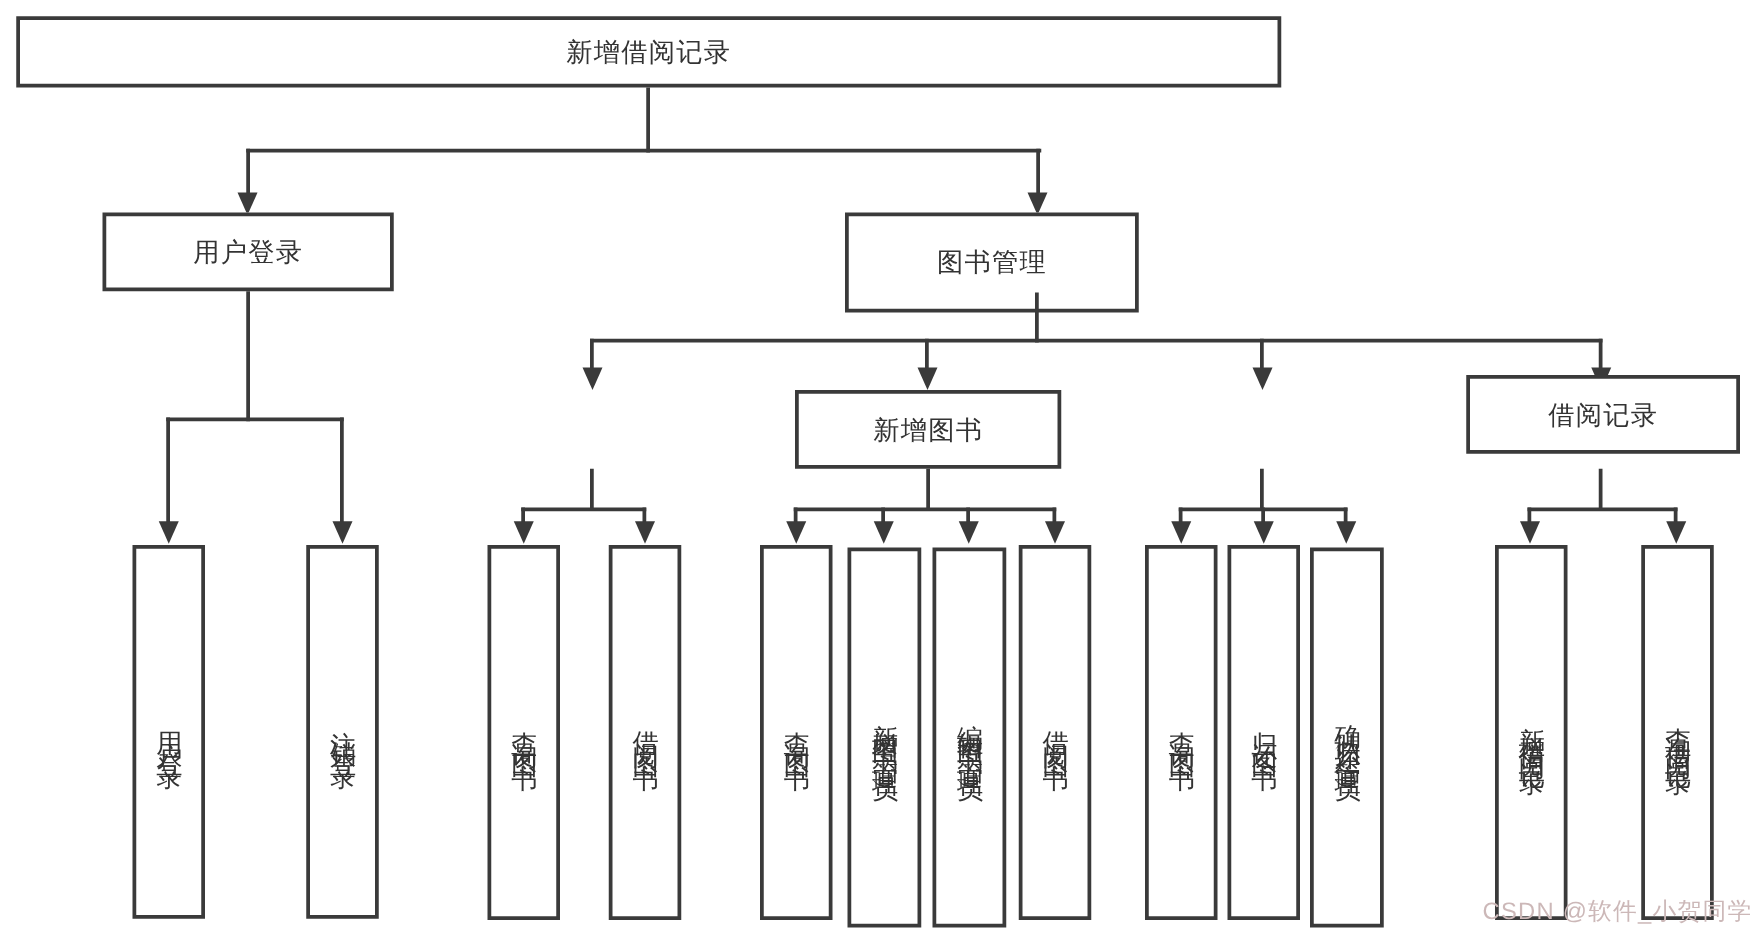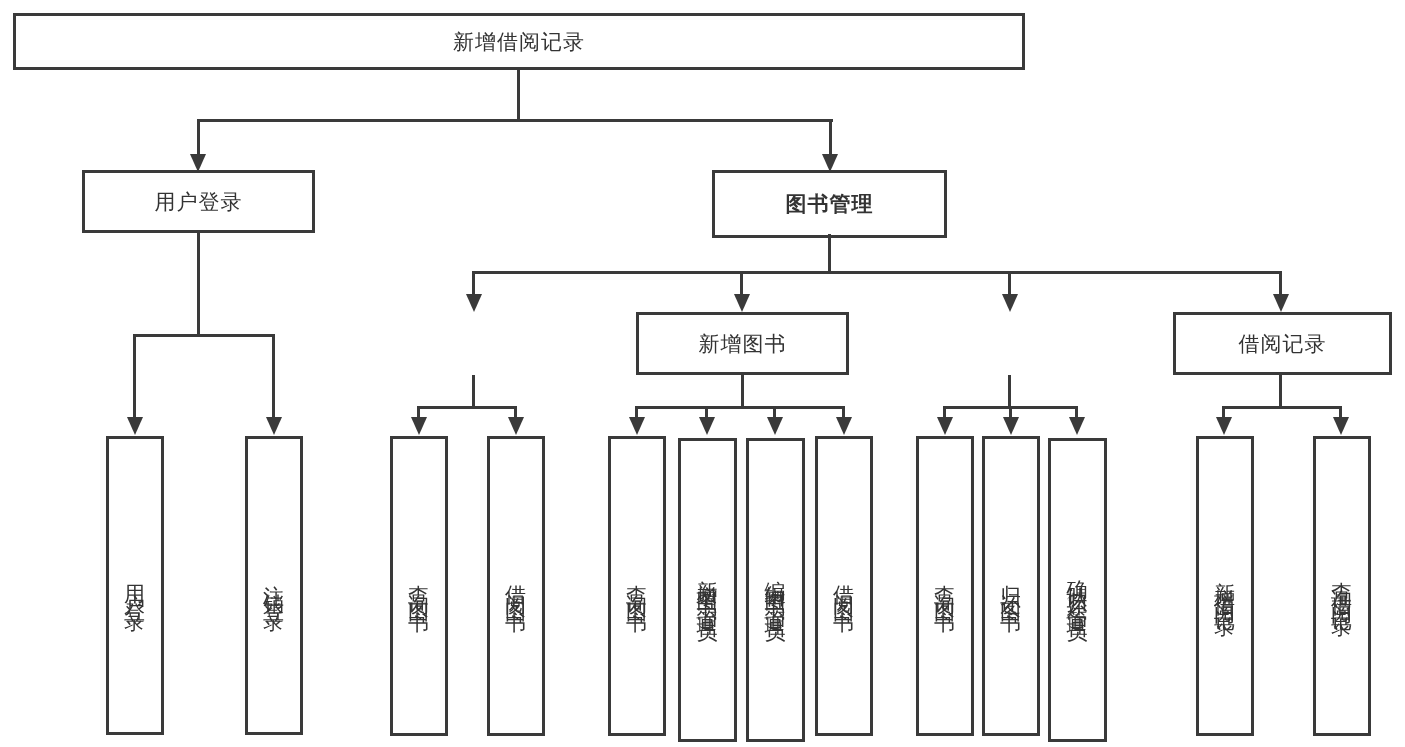--- a/index.html
+++ b/index.html
@@ -64,42 +64,42 @@
   <div class="hbox" style="left:13px;top:13px;width:1012px;height:57px;">新增借阅记录</div>
 
   <div class="vl" style="left:517px;top:70px;height:52px;"></div>
   <div class="hl" style="left:197px;top:119px;width:636px;"></div>
   <div class="vl" style="left:197px;top:119px;height:38px;"></div>
   <div class="arr" style="left:190px;top:154px;"></div>
   <div class="vl" style="left:829px;top:119px;height:38px;"></div>
   <div class="arr" style="left:822px;top:154px;"></div>
 
   <div class="hbox" style="left:82px;top:170px;width:233px;height:63px;">用户登录</div>
-  <div class="hbox" style="left:712px;top:170px;width:235px;height:68px;font-weight:bold;">图书管理</div>
+  <div class="hbox" style="left:676px;top:170px;width:235px;height:80px;">图书管理</div>
 
   <div class="vl" style="left:197px;top:233px;height:104px;"></div>
   <div class="hl" style="left:133px;top:334px;width:142px;"></div>
   <div class="vl" style="left:133px;top:334px;height:85px;"></div>
   <div class="arr" style="left:127px;top:417px;"></div>
   <div class="vl" style="left:272px;top:334px;height:85px;"></div>
   <div class="arr" style="left:266px;top:417px;"></div>
 
   <div class="vl" style="left:828px;top:234px;height:40px;"></div>
   <div class="hl" style="left:472px;top:271px;width:810px;"></div>
   <div class="vl" style="left:472px;top:271px;height:26px;"></div>
   <div class="arr" style="left:466px;top:294px;"></div>
   <div class="vl" style="left:740px;top:271px;height:26px;"></div>
   <div class="arr" style="left:734px;top:294px;"></div>
   <div class="vl" style="left:1008px;top:271px;height:26px;"></div>
   <div class="arr" style="left:1002px;top:294px;"></div>
   <div class="vl" style="left:1279px;top:271px;height:26px;"></div>
   <div class="arr" style="left:1273px;top:294px;"></div>
 
   <div class="hbox" style="left:636px;top:312px;width:213px;height:63px;">新增图书</div>
-  <div class="hbox" style="left:1173px;top:312px;width:219px;height:63px;">借阅记录</div>
+  <div class="hbox" style="left:1173px;top:300px;width:219px;height:63px;">借阅记录</div>
 
   <div class="vl" style="left:472px;top:375px;height:33px;"></div>
   <div class="hl" style="left:417px;top:406px;width:100px;"></div>
   <div class="vl" style="left:417px;top:406px;height:13px;"></div>
   <div class="arr" style="left:411px;top:417px;"></div>
   <div class="vl" style="left:514px;top:406px;height:13px;"></div>
   <div class="arr" style="left:508px;top:417px;"></div>
 
   <div class="vl" style="left:741px;top:375px;height:33px;"></div>
   <div class="hl" style="left:635px;top:406px;width:210px;"></div>
@@ -139,14 +139,15 @@
   <div class="vbox long" style="left:746px;top:438px;width:59px;height:304px;">编辑图书（管理员）</div>
   <div class="vbox" style="left:815px;top:436px;width:58px;height:300px;">借阅图书</div>
 
   <div class="vbox" style="left:916px;top:436px;width:58px;height:300px;">查询图书</div>
   <div class="vbox" style="left:982px;top:436px;width:58px;height:300px;">归还图书</div>
   <div class="vbox long" style="left:1048px;top:438px;width:59px;height:304px;">确认归还（管理员）</div>
 
   <div class="vbox" style="left:1196px;top:436px;width:58px;height:300px;letter-spacing:7px;">新增借阅记录</div>
   <div class="vbox" style="left:1313px;top:436px;width:58px;height:300px;letter-spacing:7px;">查询借阅记录</div>
 
+  <div class="watermark">CSDN @软件_小贺同学</div>
 
 </div>
 
 </body></html>

